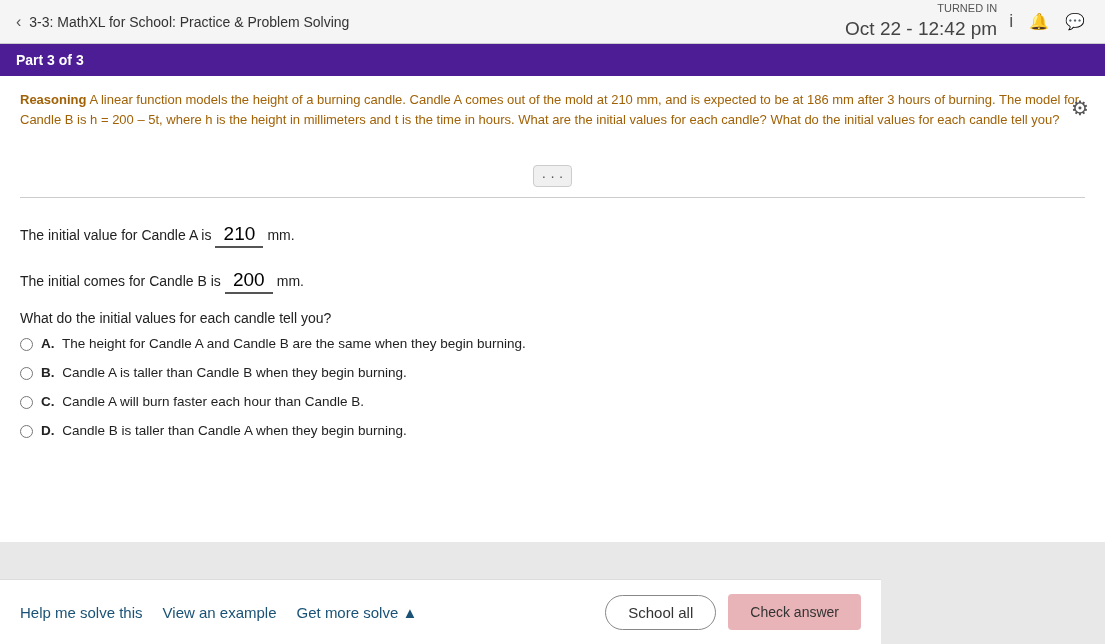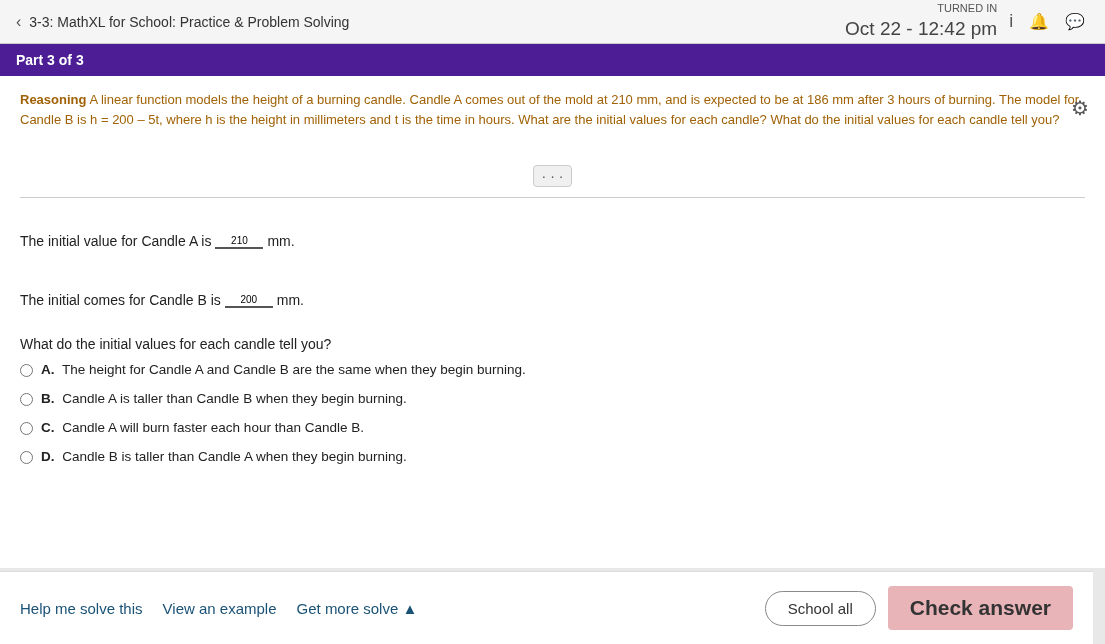--- a/index.html
+++ b/index.html
@@ -96,24 +96,24 @@
       align-items: center;
       margin-bottom: 12px;
       font-size: 14px;
       color: #222;
     }
     .answer-row input[type="text"] {
       border: none;
       border-bottom: 2px solid #555;
       width: 48px;
       text-align: center;
-      font-size: 10px;
+      font-size: 19px;
       outline: none;
       padding: 1px 2px;
-      margin: 16px 4px;
+      margin: 4px 4px;
       background: transparent;
     }
     .question-label {
       font-size: 14px;
       color: #222;
       margin: 8px 0 10px 0;
     }
     .radio-option {
       display: flex;
       align-items: flex-start;
@@ -129,21 +129,21 @@
       accent-color: #333;
     }
     .option-letter {
       font-weight: bold;
       margin-right: 4px;
     }
     .bottom-bar {
       position: fixed;
       bottom: 0;
       left: 0;
-      width: 1093px;
+      width: 881px;
       background: #fff;
       border-top: 1px solid #ddd;
       display: flex;
       align-items: center;
       padding: 14px 20px;
       gap: 20px;
     }
     .help-link {
       color: #1a5276;
       font-size: 15px;
@@ -164,24 +164,24 @@
       padding: 8px 22px;
       font-size: 15px;
       cursor: pointer;
       color: #333;
     }
     .check-answer-btn {
       background: #e8b4b8;
       border: none;
       border-radius: 4px;
       padding: 10px 22px;
-      font-size: 21px;
+      font-size: 14px;
       cursor: pointer;
       color: #333;
-      font-weight: 700;
+      font-weight: 400;
     }
     .dots-btn {
       background: #f0f0f0;
       border: 1px solid #ccc;
       border-radius: 4px;
       padding: 2px 8px;
       font-size: 14px;
       cursor: pointer;
       margin: 0 auto;
       display: block;

